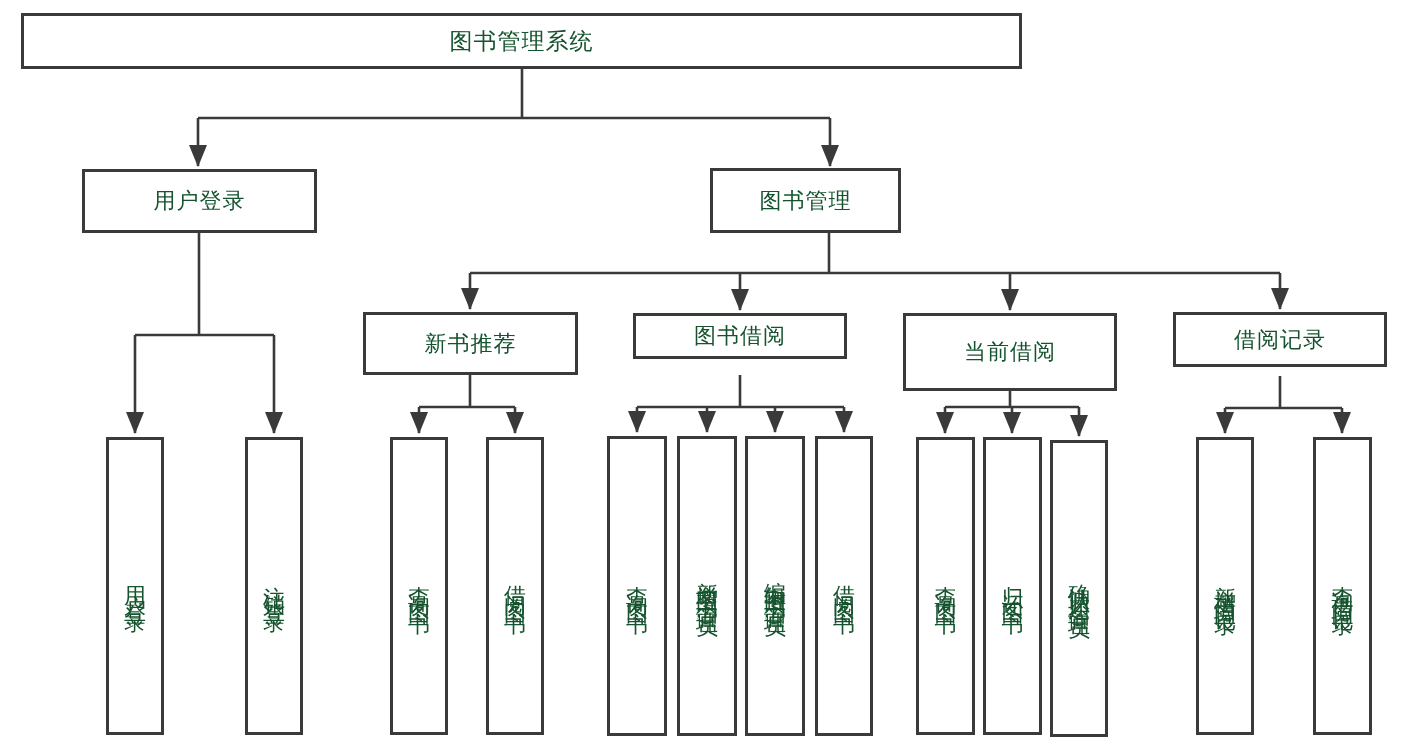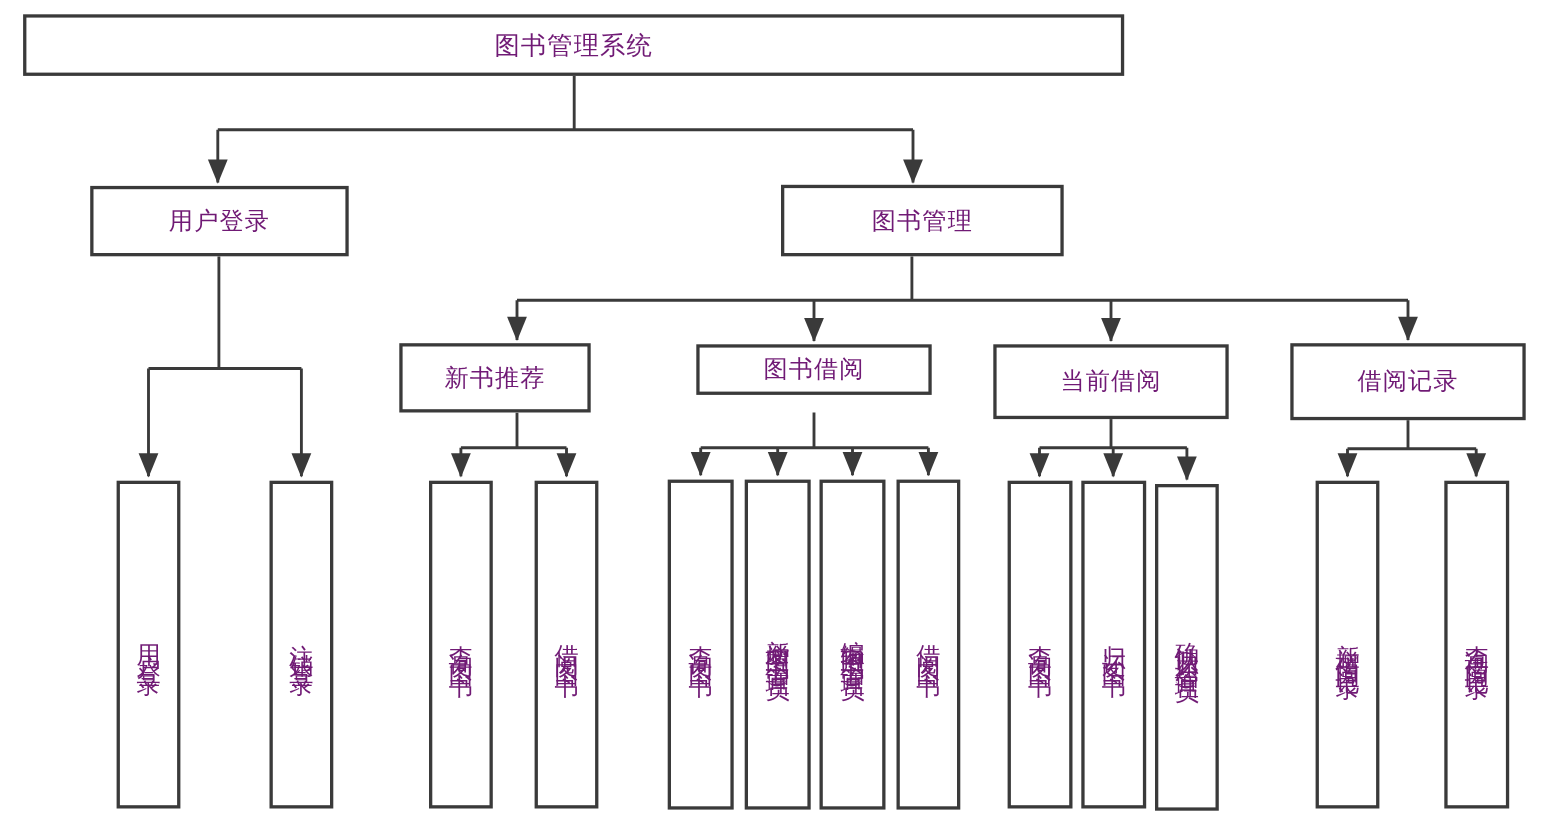--- a/index.html
+++ b/index.html
@@ -3,33 +3,33 @@
 <meta charset="utf-8">
 <style>
   html,body{margin:0;padding:0;background:#ffffff;}
   #stage{
     position:relative;width:1405px;height:747px;background:#ffffff;overflow:hidden;
     font-family:"Liberation Sans","DejaVu Sans",sans-serif;
   }
   #connectors{position:absolute;left:0;top:0;width:1405px;height:747px;}
   .node{
     position:absolute;box-sizing:border-box;background:#ffffff;border:3px solid #3a3a3a;
-    color:#701a75;display:flex;align-items:center;justify-content:center;
+    color:#14532d;display:flex;align-items:center;justify-content:center;
     text-align:center;white-space:nowrap;
   }
   .h{font-size:22px;letter-spacing:1px;}
   .v{writing-mode:vertical-rl;font-size:22px;letter-spacing:9px;line-height:1;white-space:normal;}
   
   .n-root            {left:21px;  top:13px;  width:1001px;height:56px;font-size:23px;}
   .n-user-login      {left:82px;  top:169px; width:235px; height:64px;}
-  .n-book-mgmt       {left:710px; top:168px; width:257px; height:65px;}
-  .n-new-book-rec    {left:363px; top:312px; width:174px; height:63px;}
+  .n-book-mgmt       {left:710px; top:168px; width:191px; height:65px;}
+  .n-new-book-rec    {left:363px; top:312px; width:215px; height:63px;}
   .n-book-borrow     {left:633px; top:313px; width:214px; height:46px;}
-  .n-current-borrow  {left:903px; top:313px; width:214px; height:68px;}
-  .n-borrow-records  {left:1173px;top:312px; width:214px; height:70px;}
+  .n-current-borrow  {left:903px; top:313px; width:214px; height:78px;}
+  .n-borrow-records  {left:1173px;top:312px; width:214px; height:55px;}
   .n-leaf-user-login {left:106px; top:437px; width:58px;  height:298px;}
   .n-leaf-logout     {left:245px; top:437px; width:58px;  height:298px;}
   .n-nbr-query       {left:390px; top:437px; width:58px;  height:298px;}
   .n-nbr-borrow      {left:486px; top:437px; width:58px;  height:298px;}
   .n-bb-query        {left:607px; top:436px; width:60px;  height:300px;}
   .n-bb-add          {left:677px; top:436px; width:60px;  height:300px;letter-spacing:5px;}
   .n-bb-edit         {left:745px; top:436px; width:60px;  height:300px;letter-spacing:5px;}
   .n-bb-borrow       {left:815px; top:436px; width:58px;  height:300px;}
   .n-cb-query        {left:916px; top:437px; width:59px;  height:298px;}
   .n-cb-return       {left:983px; top:437px; width:59px;  height:298px;}

